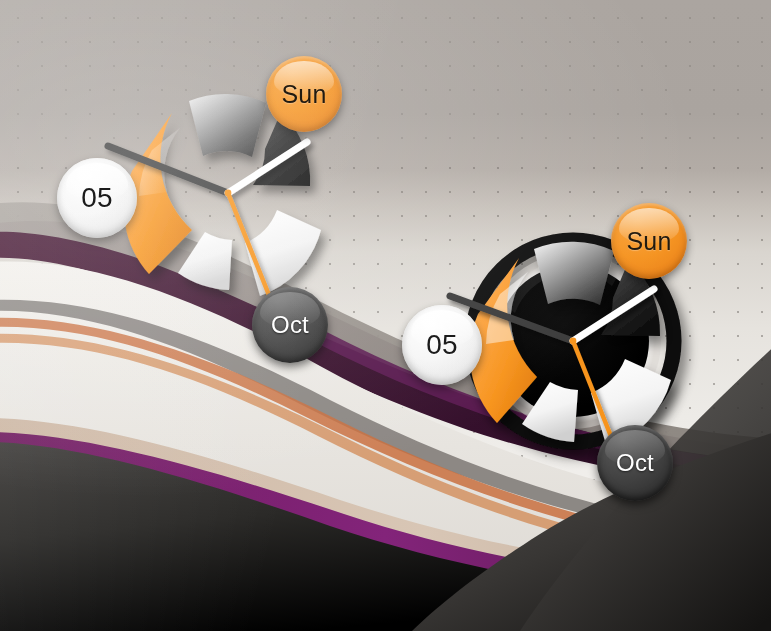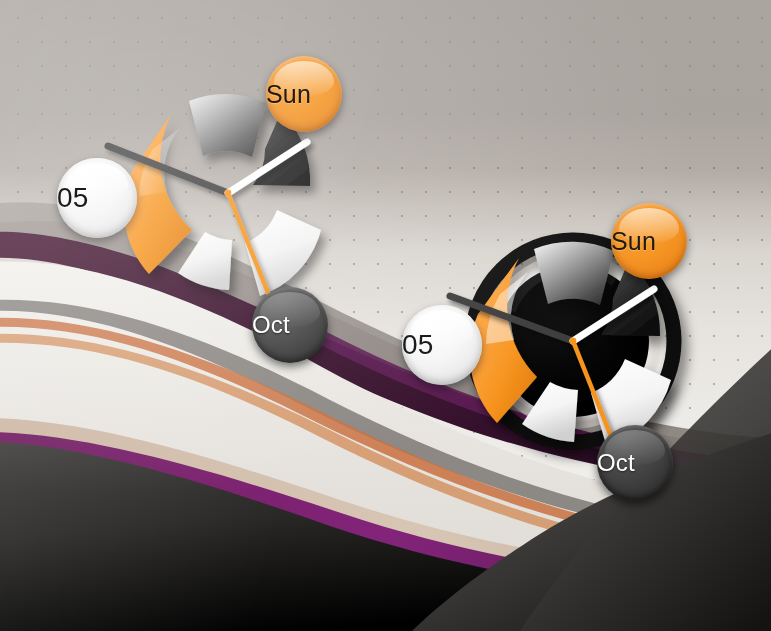--- a/index.html
+++ b/index.html
@@ -44,21 +44,21 @@
   .waves{position:absolute;inset:0;}
   .waves svg{display:block;width:771px;height:631px;}
 
   
   .clock{position:absolute;}
   .clock svg{display:block;overflow:visible;}
 
   
   .badge{
     position:absolute;border-radius:50%;
-    display:flex;align-items:center;justify-content:flex-start;
+    display:flex;align-items:center;justify-content:center;
     font-weight:400;letter-spacing:.2px;
     box-sizing:border-box;
     user-select:none;
   }
   .badge .btxt{position:relative;z-index:3;line-height:1;}
   .badge::after{ 
     content:"";position:absolute;left:11%;top:6%;width:78%;height:46%;
     border-radius:50% 50% 46% 46%/60% 60% 40% 40%;
     background:linear-gradient(to bottom, rgba(255,255,255,.62), rgba(255,255,255,.05));
     z-index:2;pointer-events:none;

